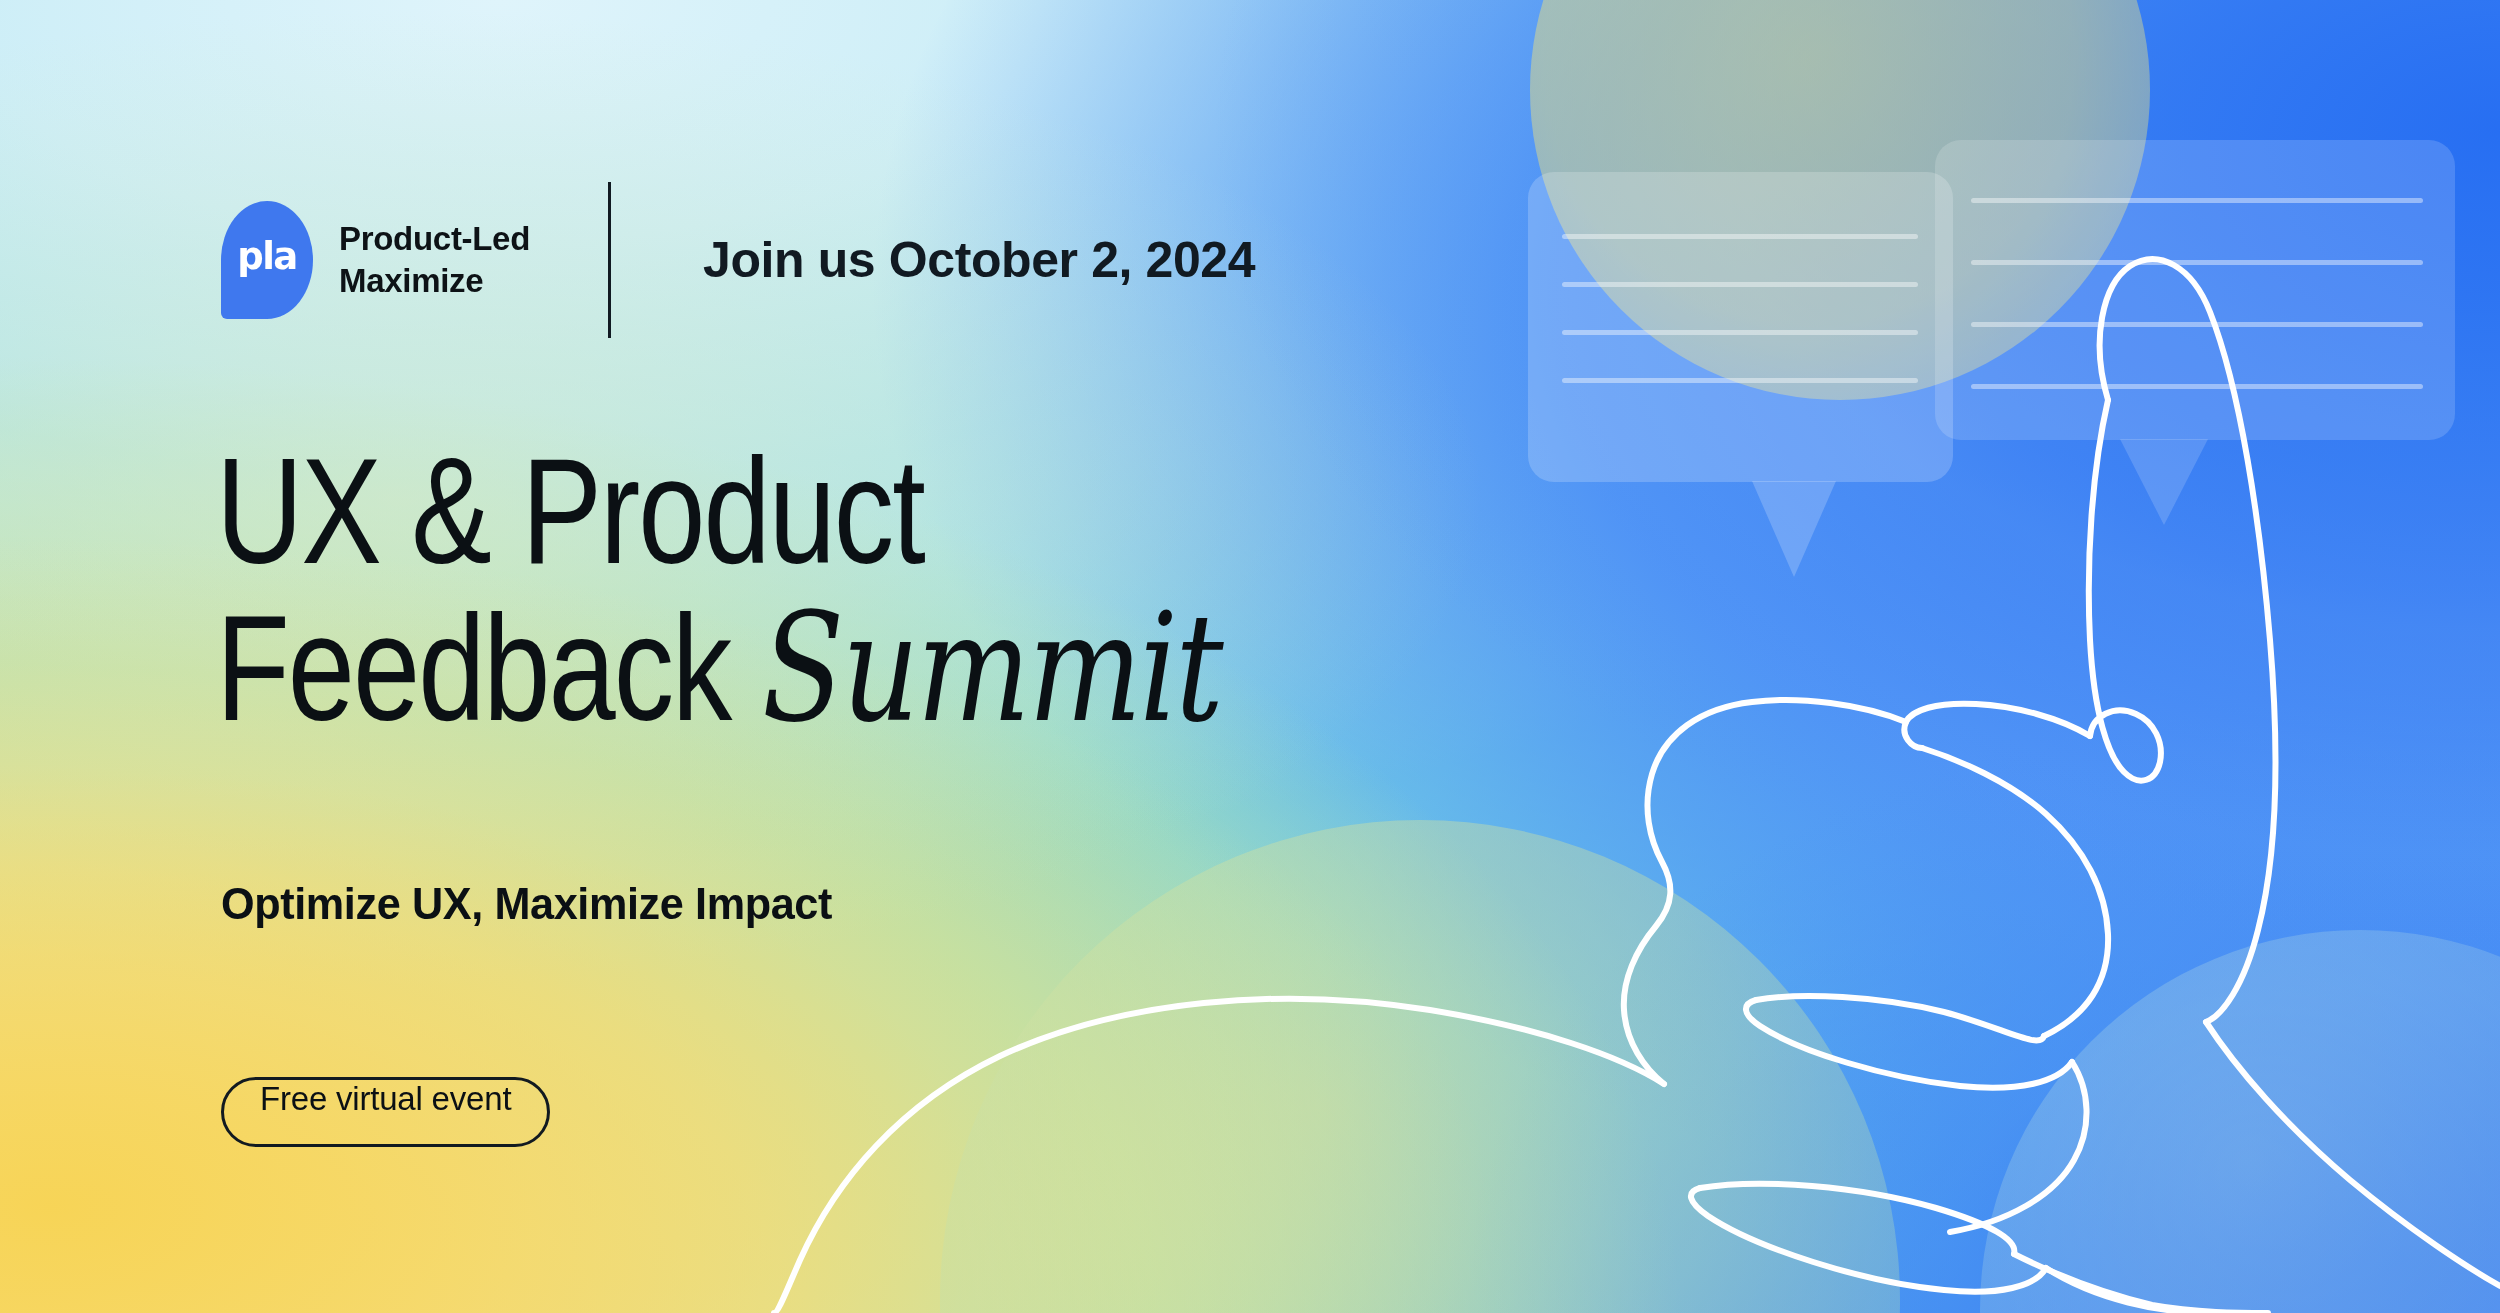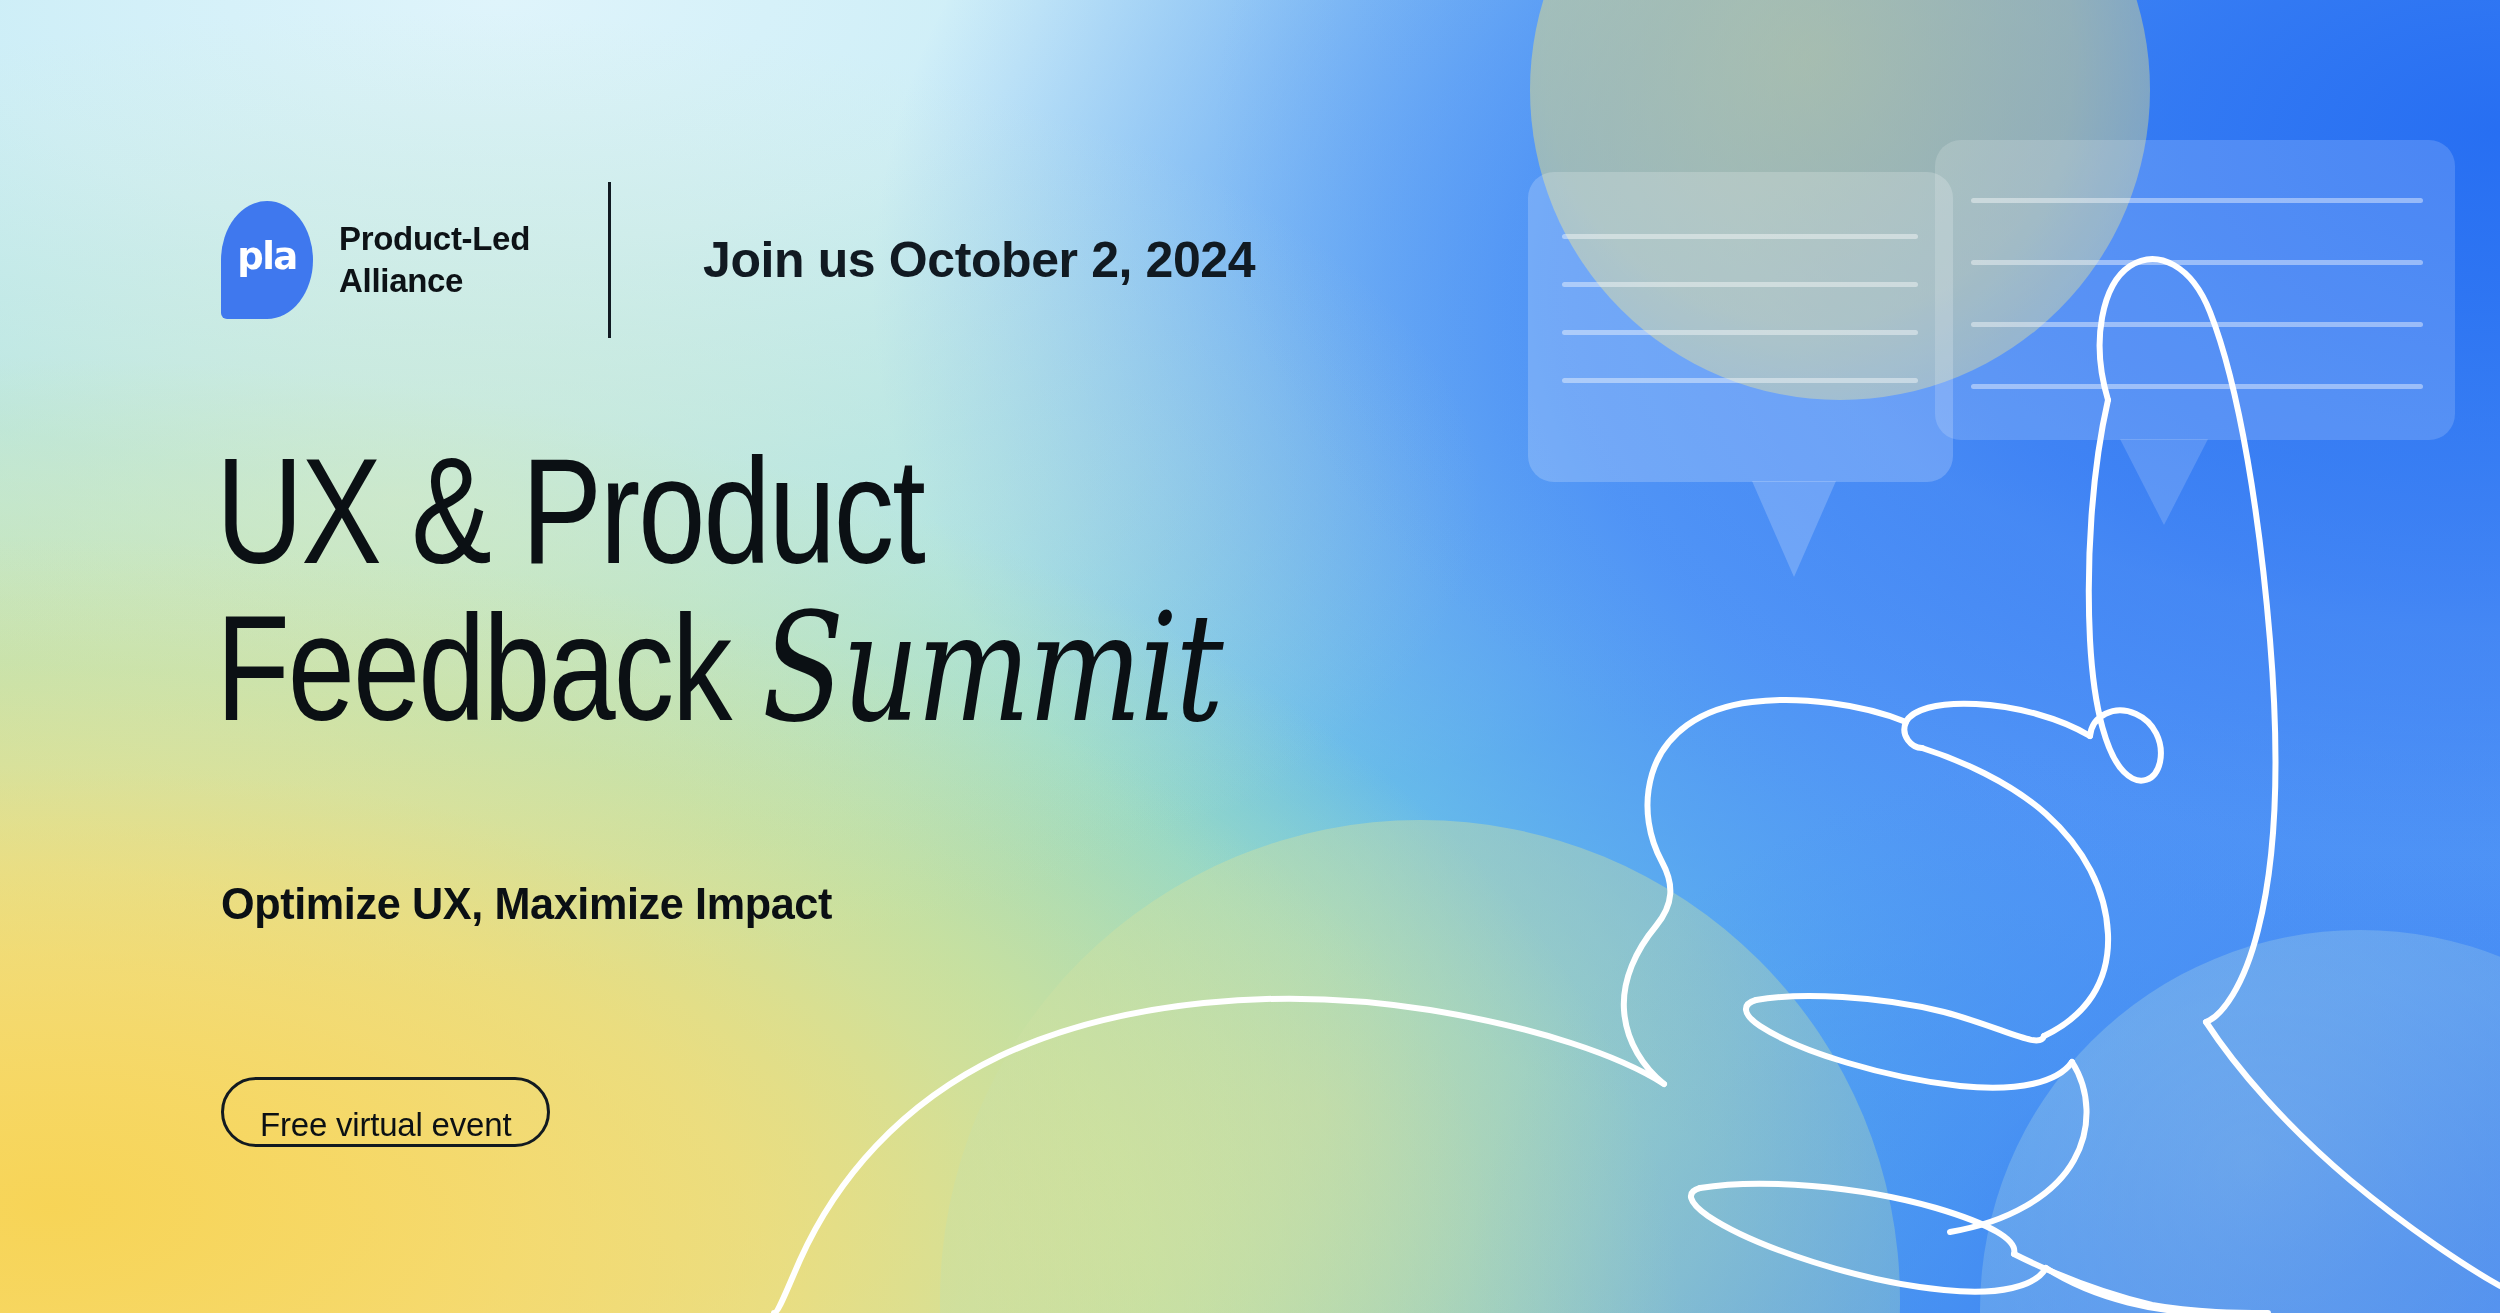--- a/index.html
+++ b/index.html
@@ -243,21 +243,21 @@
   }
 
   
   #badge {
     position: absolute;
     left: 221px;
     top: 1077px;
     height: 70px;
     padding: 0 36px;
     display: flex;
-    align-items: flex-end;
+    align-items: flex-start;
     justify-content: center;
     border: 3px solid #121a20;
     border-radius: 40px;
     box-sizing: border-box;
   }
   #badge-label {
     color: #0b1014;
     font-size: 33px;
     font-weight: 400;
     letter-spacing: -0.2px;
@@ -362,21 +362,21 @@
   </svg>
 
   <div id="content">
 
     <div id="header-row">
       <div id="logo-lockup">
         <div id="logo-mark">
           <span id="logo-wordmark">pla</span>
         </div>
         <div id="logo-text">Product-Led
-Alliance</div>
+Maximize</div>
       </div>
       <div id="header-divider"></div>
       <div id="date-text">Join us October 2, 2024</div>
     </div>
 
     <div id="headline">
       <span class="hl-line">UX &amp; Product</span>
       <span class="hl-line"><span>Feedback </span><span class="hl-italic">Summit</span></span>
     </div>
 

